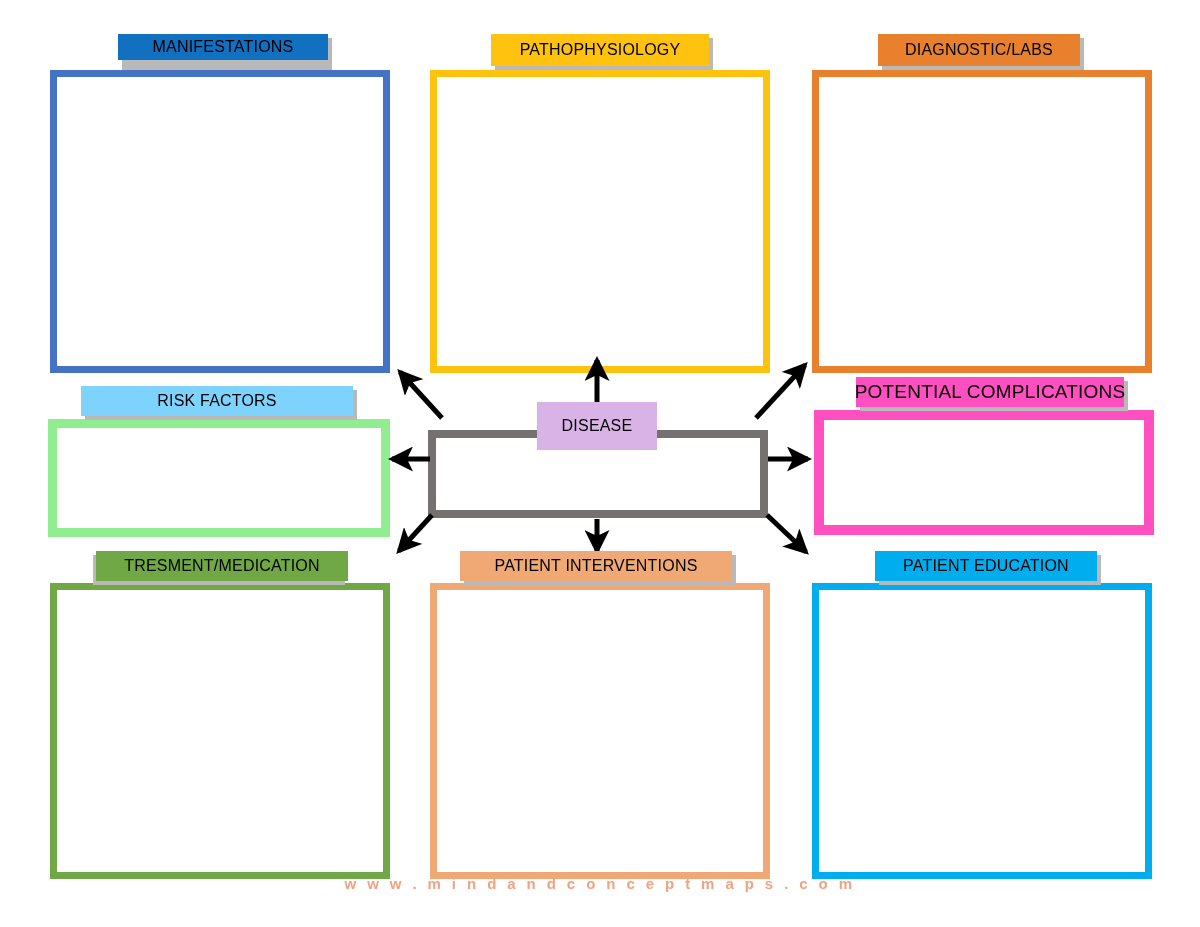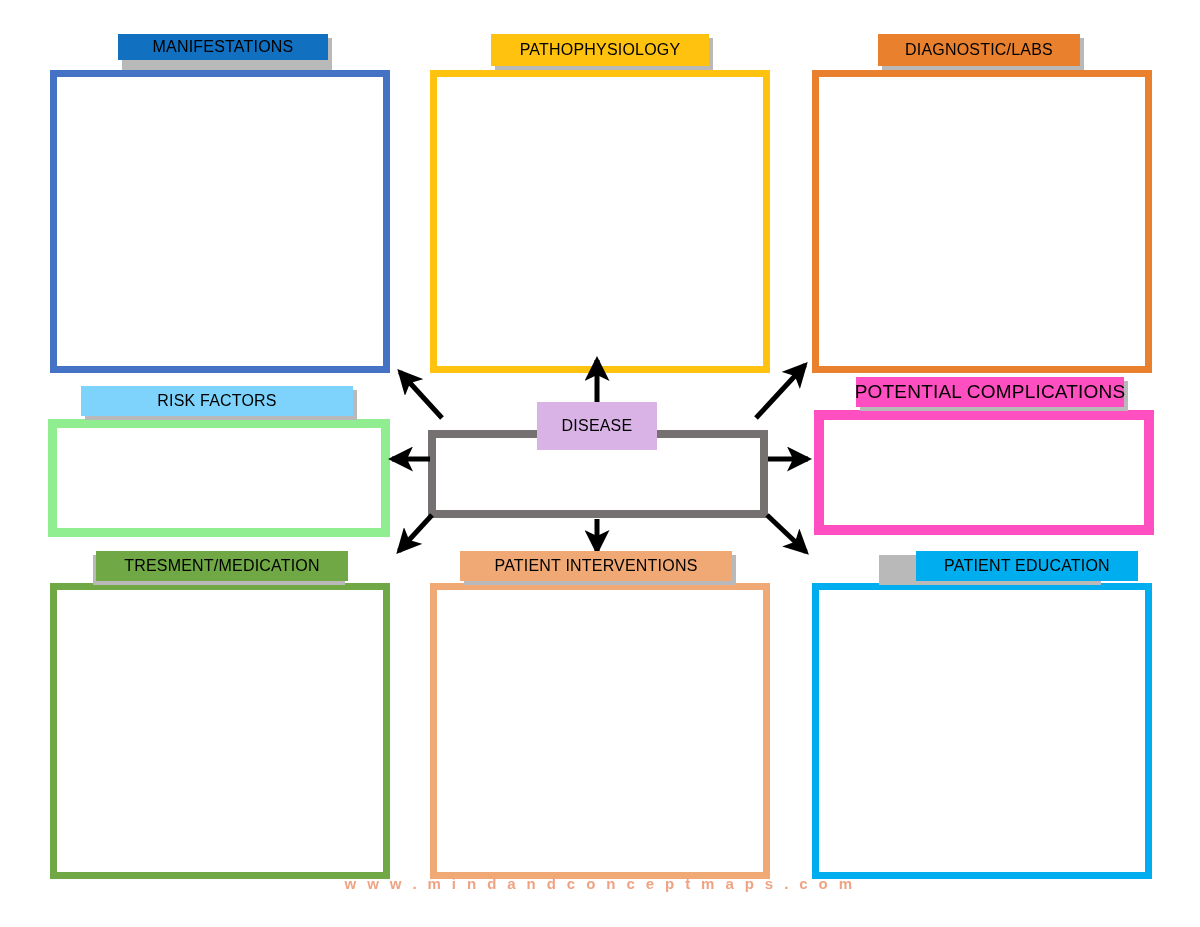--- a/index.html
+++ b/index.html
@@ -183,17 +183,17 @@
     <div class="node-frame" style="border-width:7px; border-color:#F0A875;"></div>
   </div>
   <div class="node-header-shadow" style="left:464px; top:555px; width:272px; height:30px;"></div>
   <div class="node-header" style="left:460px; top:551px; width:272px; height:30px; background:#F0A875;">PATIENT INTERVENTIONS</div>
 
   <div class="node" style="left:812px; top:583px; width:340px; height:296px;">
     <div class="node-frame-shadow"></div>
     <div class="node-frame" style="border-width:7px; border-color:#00AEEF;"></div>
   </div>
   <div class="node-header-shadow" style="left:879px; top:555px; width:222px; height:30px;"></div>
-  <div class="node-header" style="left:875px; top:551px; width:222px; height:30px; background:#00AEEF;margin-left:41px;">PATIENT EDUCATION</div>
+  <div class="node-header" style="left:875px; top:551px; width:222px; height:30px; background:#00AEEF;">PATIENT EDUCATION</div>
 
   <div id="watermark">w w w . m i n d a n d c o n c e p t m a p s . c o m</div>
 
 </div>
 
 </body></html>

